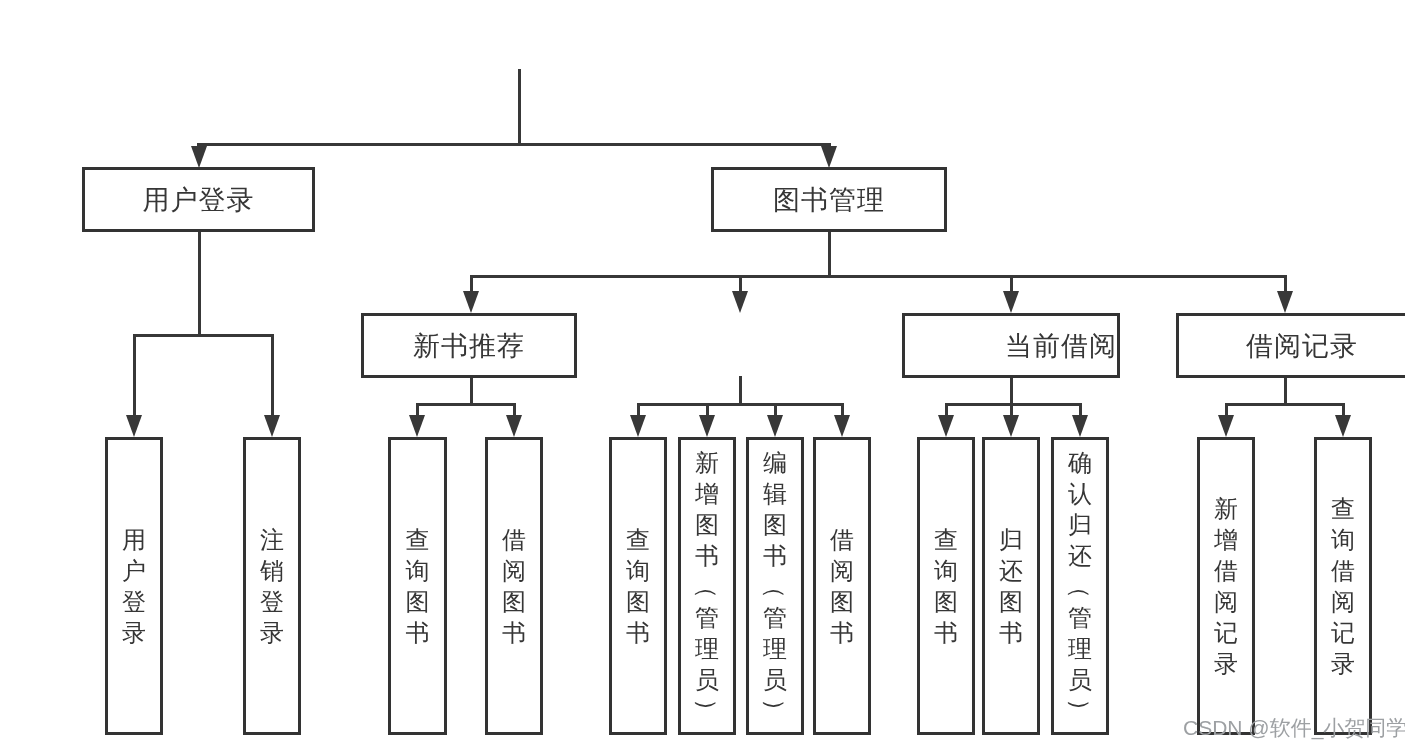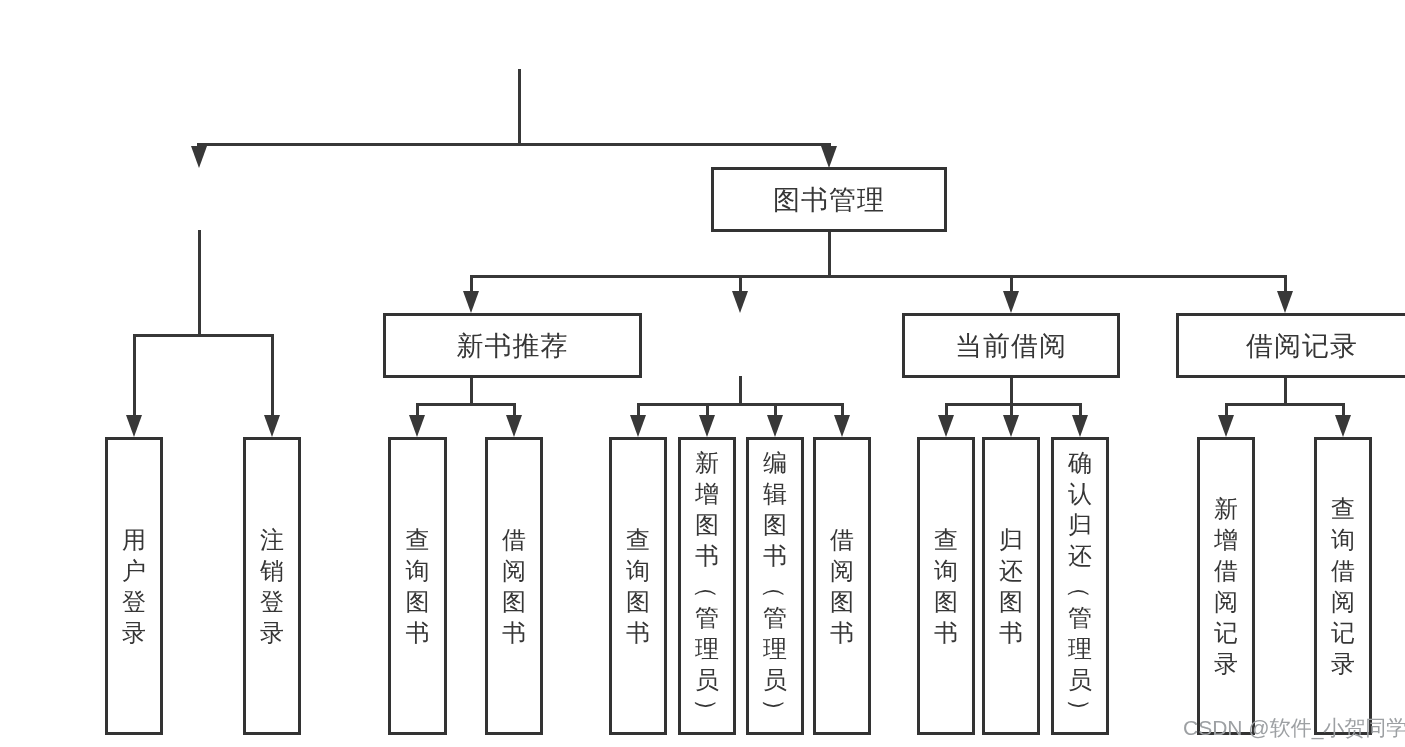--- a/index.html
+++ b/index.html
@@ -110,28 +110,31 @@
   <div class="ahead" style="left:1072px;top:415px;"></div>
 
   <div class="vline" style="left:1284px;top:376px;height:29px;"></div>
   <div class="hline" style="left:1225px;top:403px;width:120px;"></div>
   <div class="vline" style="left:1225px;top:403px;height:14px;"></div>
   <div class="ahead" style="left:1218px;top:415px;"></div>
   <div class="vline" style="left:1342px;top:403px;height:14px;"></div>
   <div class="ahead" style="left:1335px;top:415px;"></div>
 
 
+  <div class="box" style="left:82px;top:167px;width:233px;height:65px;">
+    <span>用户登录</span>
+  </div>
   <div class="box" style="left:711px;top:167px;width:236px;height:65px;text-align:center;">
     <span>图书管理</span>
   </div>
 
-  <div class="box" style="left:383px;top:313px;width:259px;height:65px;">
+  <div class="box" style="left:361px;top:313px;width:216px;height:65px;">
     <span>新书推荐</span>
   </div>
-  <div class="box" style="left:902px;top:313px;width:218px;height:65px;">
+  <div class="box" style="left:902px;top:313px;width:218px;height:65px;justify-content:flex-end;">
     <span>当前借阅</span>
   </div>
   <div class="box" style="left:1176px;top:313px;width:252px;height:65px;">
     <span>借阅记录</span>
   </div>
 
   <div class="box leaf" style="left:105px;top:437px;width:58px;height:298px;">
       <div class="vchar">用</div>
       <div class="vchar">户</div>
       <div class="vchar">登</div>

